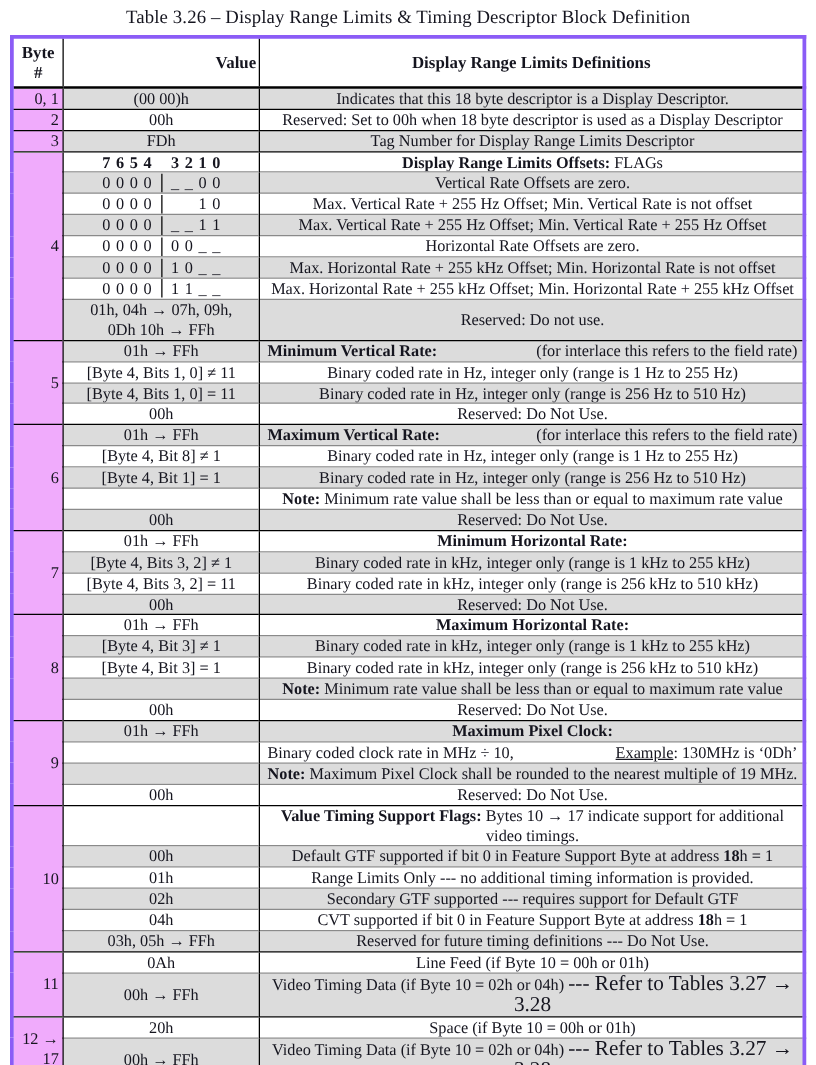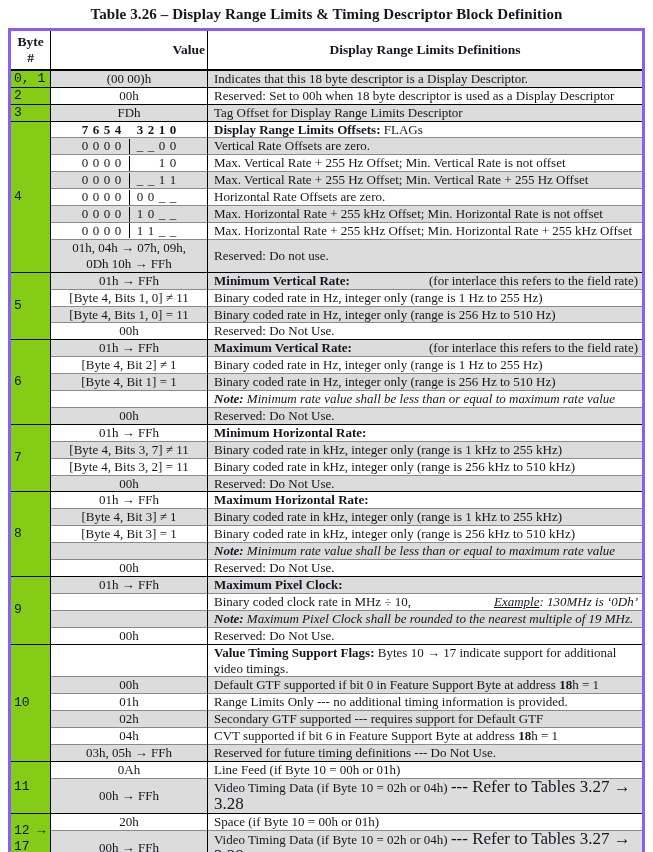--- a/index.html
+++ b/index.html
@@ -3,21 +3,21 @@
 <meta charset="utf-8">
 <style>
   html,body{margin:0;padding:0;background:#fff;}
   body{
     width:653px;height:852px;overflow:hidden;
     font-family:"Liberation Serif","DejaVu Serif",serif;
     color:#15151f;
     -webkit-font-smoothing:antialiased;
   }
   .page-title{
-    text-align:center;font-weight:bold;font-size:15px;
+    text-align:center;font-weight:normal;font-size:15px;
     padding:6px 0 5px 0;letter-spacing:.1px;
   }
   table.spec{
     border-collapse:collapse;
     margin:0 auto;
     width:634px;
     border:3px solid #8b5cf6;
     table-layout:fixed;
   }
   col.c-byte{width:41px;}
@@ -29,31 +29,31 @@
     overflow:hidden;
   }
   thead th{
     font-weight:bold;text-align:center;font-size:13.5px;
     border-bottom:2px solid #000;
     padding:3px 2px;
   }
   th.byte-h{border-right:1.5px solid #000;}
   th.value-h{border-right:1.5px solid #000;text-align:right;}
   td.byte-cell{
-    text-align:left;border-right:1.5px solid #000;background:#84cc16;font-family:Liberation Mono, monospace;
+    text-align:right;border-right:1.5px solid #000;background:#f0abfc;
   }
   td.value-cell{
     text-align:center;border-right:1.5px solid #000;
   }
-  td.def-cell{text-align:left;padding-left:6px;padding-right:4px;}
+  td.def-cell{text-align:center;padding-left:6px;padding-right:4px;}
   tbody td{border-top:1px solid #8a8a8a;}
   tr.section-start td{border-top:1.8px solid #000;}
   td.shade{background:#dcdcdc;}
   .b{font-weight:bold;}
-  .i{font-style:italic;margin-top:28px;}
+  .i{margin-top:28px;}
   .u{text-decoration:underline;}
   .sz{font-size:17px;}
   .def-flex{display:flex;justify-content:space-between;align-items:baseline;}
   .def-flex .right-seg{white-space:nowrap;padding-left:4px;}
   .bits{display:flex;justify-content:center;align-items:center;}
   .bit-tok{display:inline-block;width:11px;text-align:center;}
   .bit-div{width:0;border-left:1.2px solid #000;height:15px;margin:0 5px;}
   .bit-div.hidden-div{border-left-color:transparent;}
   .bits.hdr{font-weight:bold;}
   .vline{display:block;}
@@ -92,21 +92,21 @@
           <span class="vline">2</span>
         </td>
         <td class="value-cell">00h</td>
         <td class="def-cell"><span>Reserved: Set to 00h when 18 byte descriptor is used as a Display Descriptor</span></td>
       </tr>
       <tr class="section-start">
         <td class="byte-cell" rowspan="1">
           <span class="vline">3</span>
         </td>
         <td class="value-cell shade">FDh</td>
-        <td class="def-cell shade"><span>Tag Offset for Display Range Limits Descriptor</span></td>
+        <td class="def-cell shade"><span>Tag Number for Display Range Limits Descriptor</span></td>
       </tr>
       <tr class="section-start">
         <td class="byte-cell" rowspan="8">
           <span class="vline">4</span>
         </td>
         <td class="value-cell">
           <div class="bits hdr">
             <span class="bit-tok">7</span>
             <span class="bit-tok">6</span>
             <span class="bit-tok">5</span>
@@ -253,21 +253,21 @@
         </td>
         <td class="value-cell shade">01h → FFh</td>
         <td class="def-cell shade">
           <div class="def-flex">
             <span><span class="b ">Maximum Vertical Rate:</span></span>
             <span class="right-seg"><span>(for interlace this refers to the field rate)</span></span>
           </div>
         </td>
       </tr>
       <tr>
-        <td class="value-cell">[Byte 4, Bit 2] ≠ 1</td>
+        <td class="value-cell">[Byte 4, Bit 8] ≠ 1</td>
         <td class="def-cell"><span>Binary coded rate in Hz, integer only  (range is 1 Hz to 255 Hz)</span></td>
       </tr>
       <tr>
         <td class="value-cell shade">[Byte 4, Bit 1] = 1</td>
         <td class="def-cell shade"><span>Binary coded rate in Hz, integer only (range is 256 Hz to 510 Hz)</span></td>
       </tr>
       <tr>
         <td class="value-cell"></td>
         <td class="def-cell"><span class="b i ">Note:</span><span class="i "> Minimum rate value shall be less than or equal to maximum rate value</span></td>
       </tr>
@@ -276,21 +276,21 @@
         <td class="def-cell shade"><span>Reserved: Do Not Use.</span></td>
       </tr>
       <tr class="section-start">
         <td class="byte-cell" rowspan="4">
           <span class="vline">7</span>
         </td>
         <td class="value-cell">01h → FFh</td>
         <td class="def-cell"><span class="b ">Minimum Horizontal Rate:</span></td>
       </tr>
       <tr>
-        <td class="value-cell shade">[Byte 4, Bits 3, 7] ≠ 11</td>
+        <td class="value-cell shade">[Byte 4, Bits 3, 2] ≠ 1</td>
         <td class="def-cell shade"><span>Binary coded rate in kHz, integer only (range is 1 kHz to 255 kHz)</span></td>
       </tr>
       <tr>
         <td class="value-cell">[Byte 4, Bits 3, 2] = 11</td>
         <td class="def-cell"><span>Binary coded rate in kHz, integer only (range is 256 kHz to 510 kHz)</span></td>
       </tr>
       <tr>
         <td class="value-cell shade">00h</td>
         <td class="def-cell shade"><span>Reserved: Do Not Use.</span></td>
       </tr>
@@ -355,21 +355,21 @@
       <tr>
         <td class="value-cell">01h</td>
         <td class="def-cell"><span>Range Limits Only --- no additional timing information is provided.</span></td>
       </tr>
       <tr>
         <td class="value-cell shade">02h</td>
         <td class="def-cell shade"><span>Secondary GTF supported --- requires support for Default GTF</span></td>
       </tr>
       <tr>
         <td class="value-cell">04h</td>
-        <td class="def-cell"><span>CVT supported if bit 6 in Feature Support Byte at address </span><span class="b ">18</span><span>h = 1</span></td>
+        <td class="def-cell"><span>CVT supported if bit 0 in Feature Support Byte at address </span><span class="b ">18</span><span>h = 1</span></td>
       </tr>
       <tr>
         <td class="value-cell shade">03h, 05h → FFh</td>
         <td class="def-cell shade"><span>Reserved for future timing definitions --- Do Not Use.</span></td>
       </tr>
       <tr class="section-start">
         <td class="byte-cell" rowspan="2">
           <span class="vline">11</span>
         </td>
         <td class="value-cell">0Ah</td>

